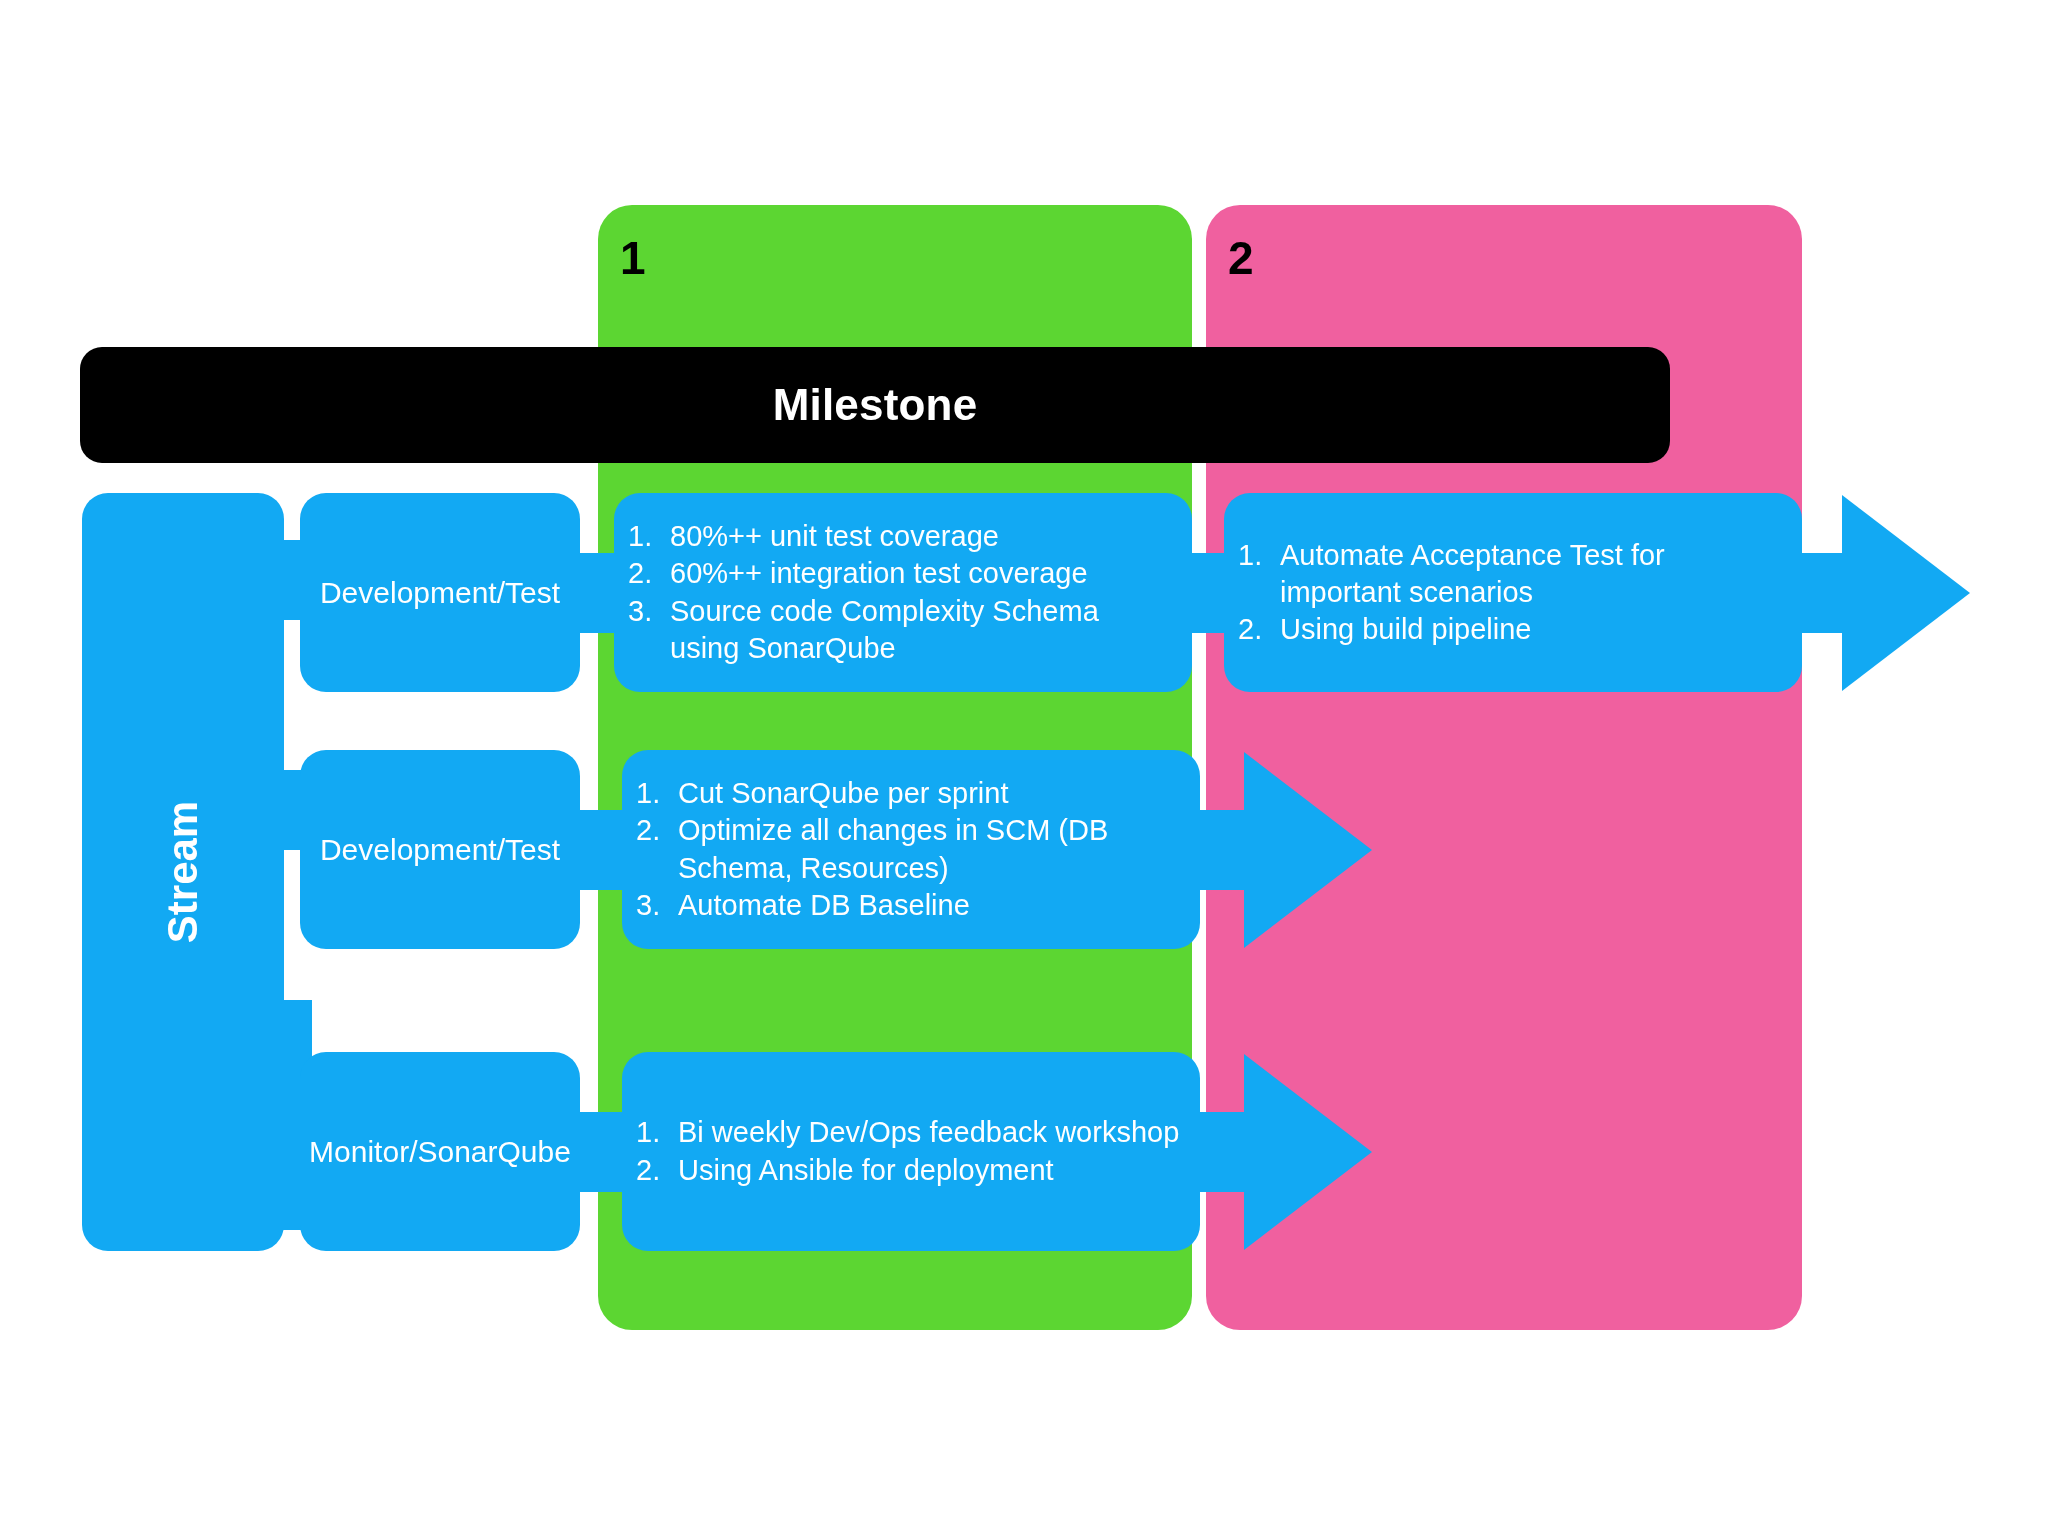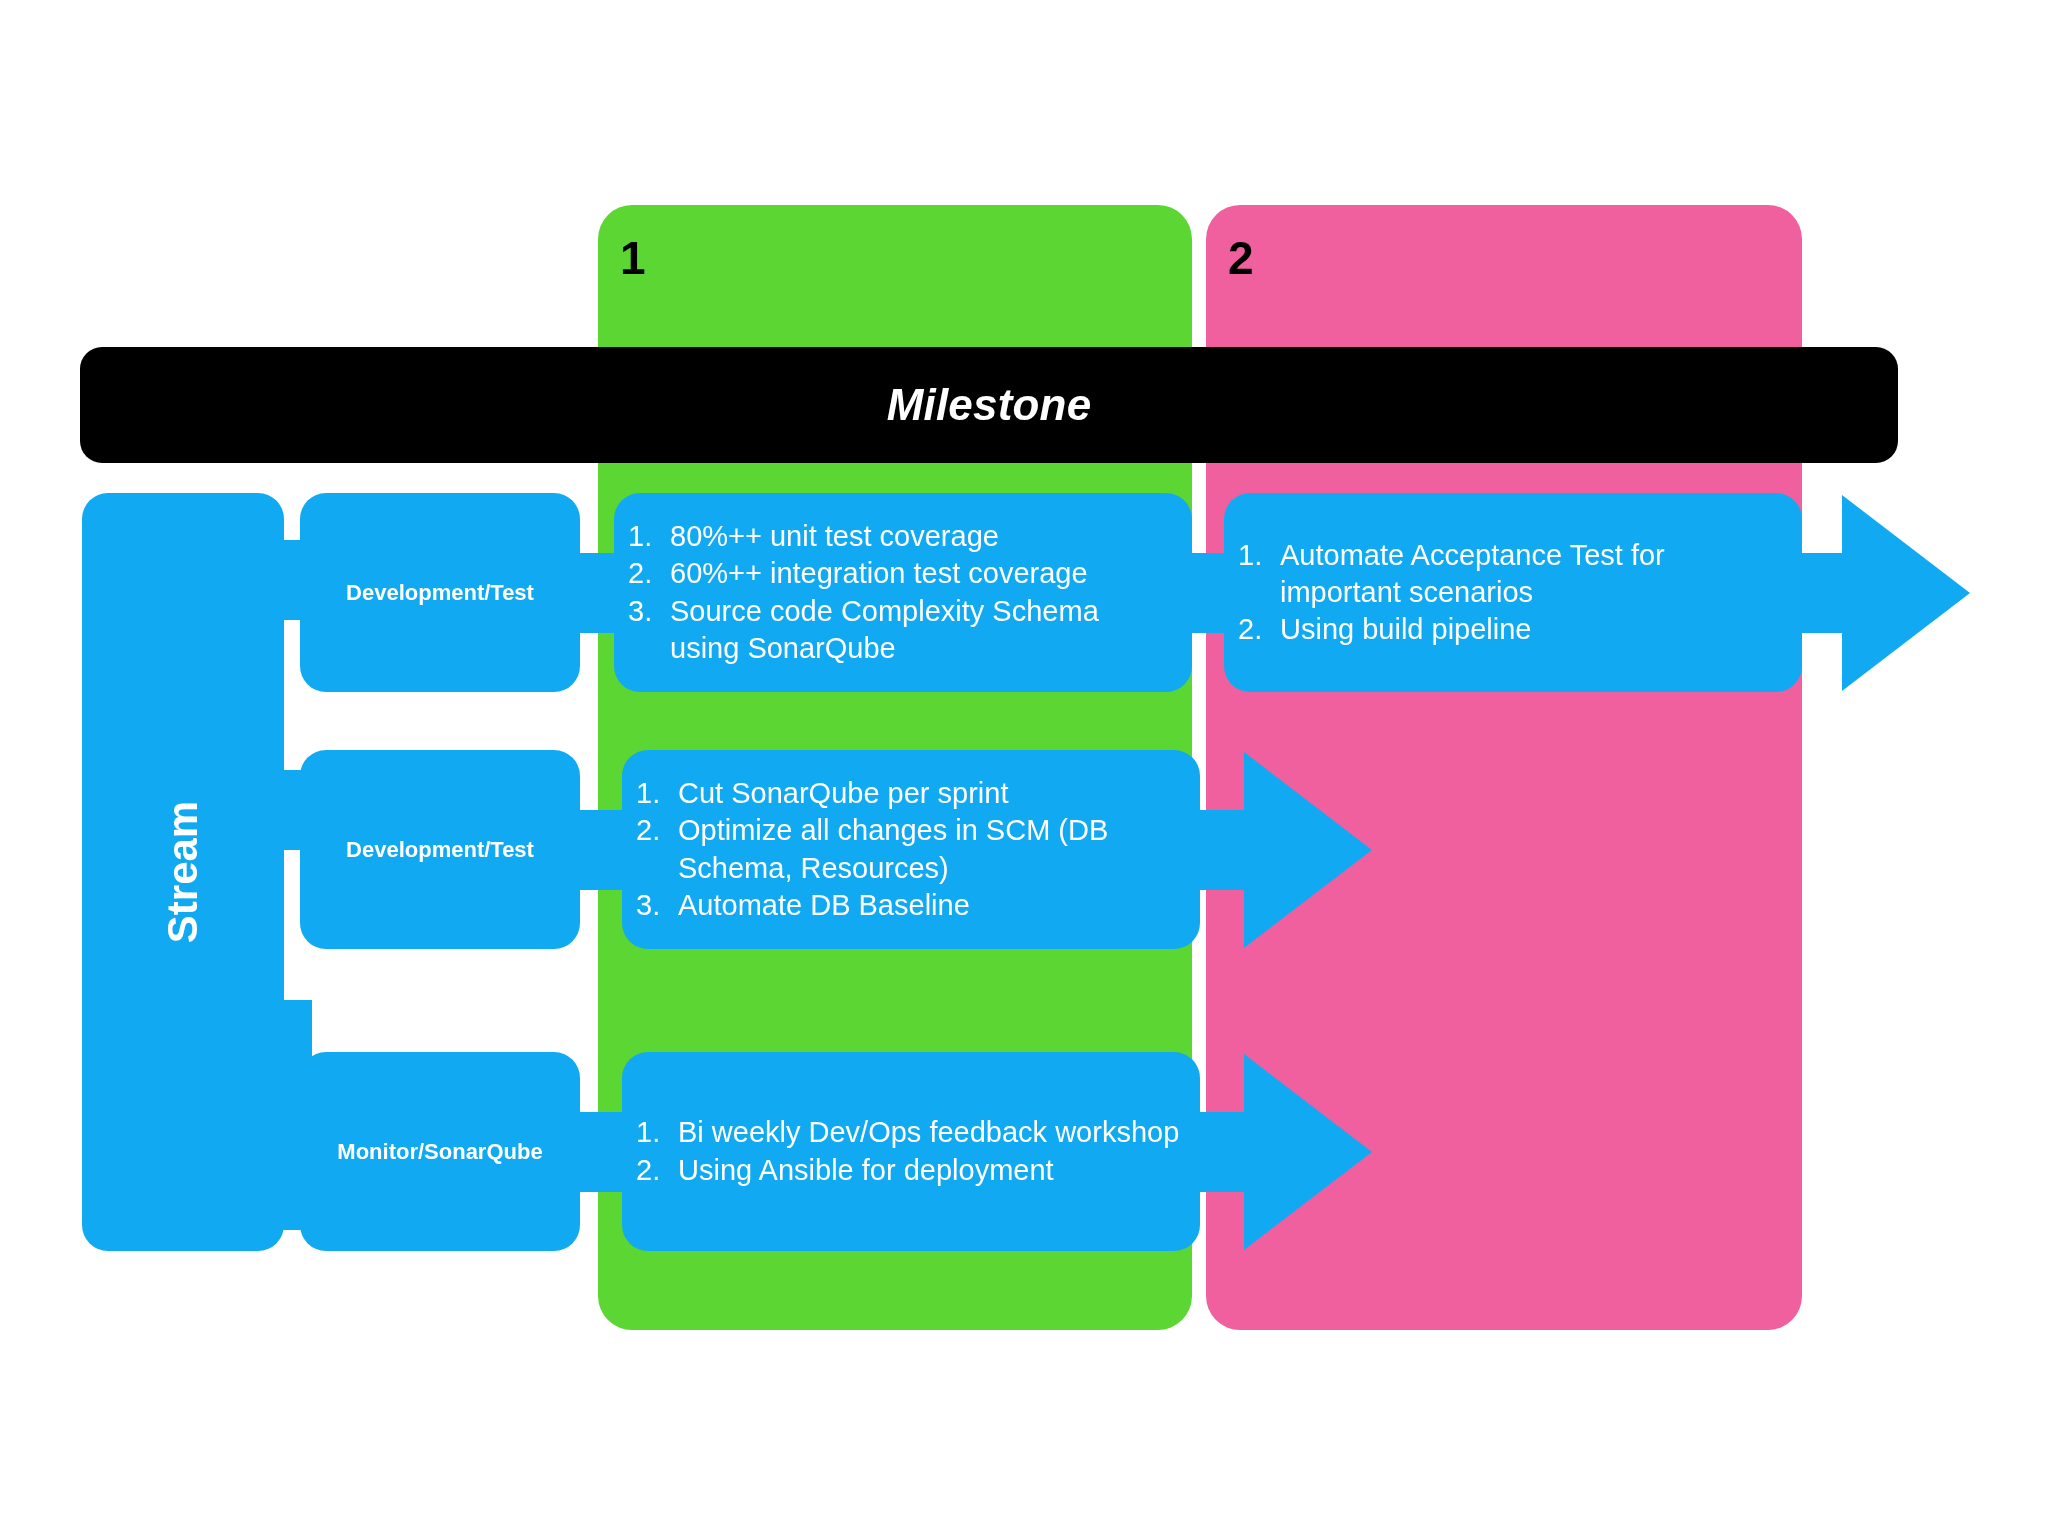--- a/index.html
+++ b/index.html
@@ -68,22 +68,22 @@
 
   .lane-label-box {
     position: absolute;
     border-radius: 26px;
     display: flex;
     align-items: center;
     justify-content: center;
   }
   .lane-label-text {
     color: #ffffff;
-    font-size: 22px;
-    font-weight: bold;
+    font-size: 30px;
+    font-weight: normal;
     white-space: nowrap;
   }
 
   
   .connector {
     position: absolute;
     background: #12A9F3;
   }
 
   
@@ -136,21 +136,21 @@
 <body>
 
 <div id="canvas">
 
   <div class="phase-panel" id="phase-1" style="left:598px; top:205px; width:594px; height:1125px; background:#5CD632;"></div>
   <div class="phase-number" style="left:620px; top:235px;">1</div>
 
   <div class="phase-panel" id="phase-2" style="left:1206px; top:205px; width:596px; height:1125px; background:#F0609F;"></div>
   <div class="phase-number" style="left:1228px; top:235px;">2</div>
 
-  <div class="milestone-bar" style="left:80px; top:347px; width:1818px; height:116px;font-style:italic;">
+  <div class="milestone-bar" style="left:80px; top:347px; width:1590px; height:116px;">
     <span class="milestone-label">Milestone</span>
   </div>
 
   <div class="stream-panel blue" style="left:82px; top:493px; width:202px; height:758px;">
     <span class="stream-label">Stream</span>
   </div>
 
   <div class="connector" style="left:272px; top:540px; width:40px; height:80px;"></div>
   <div class="connector" style="left:272px; top:770px; width:40px; height:80px;"></div>
   <div class="connector" style="left:272px; top:1000px; width:40px; height:230px;"></div>

